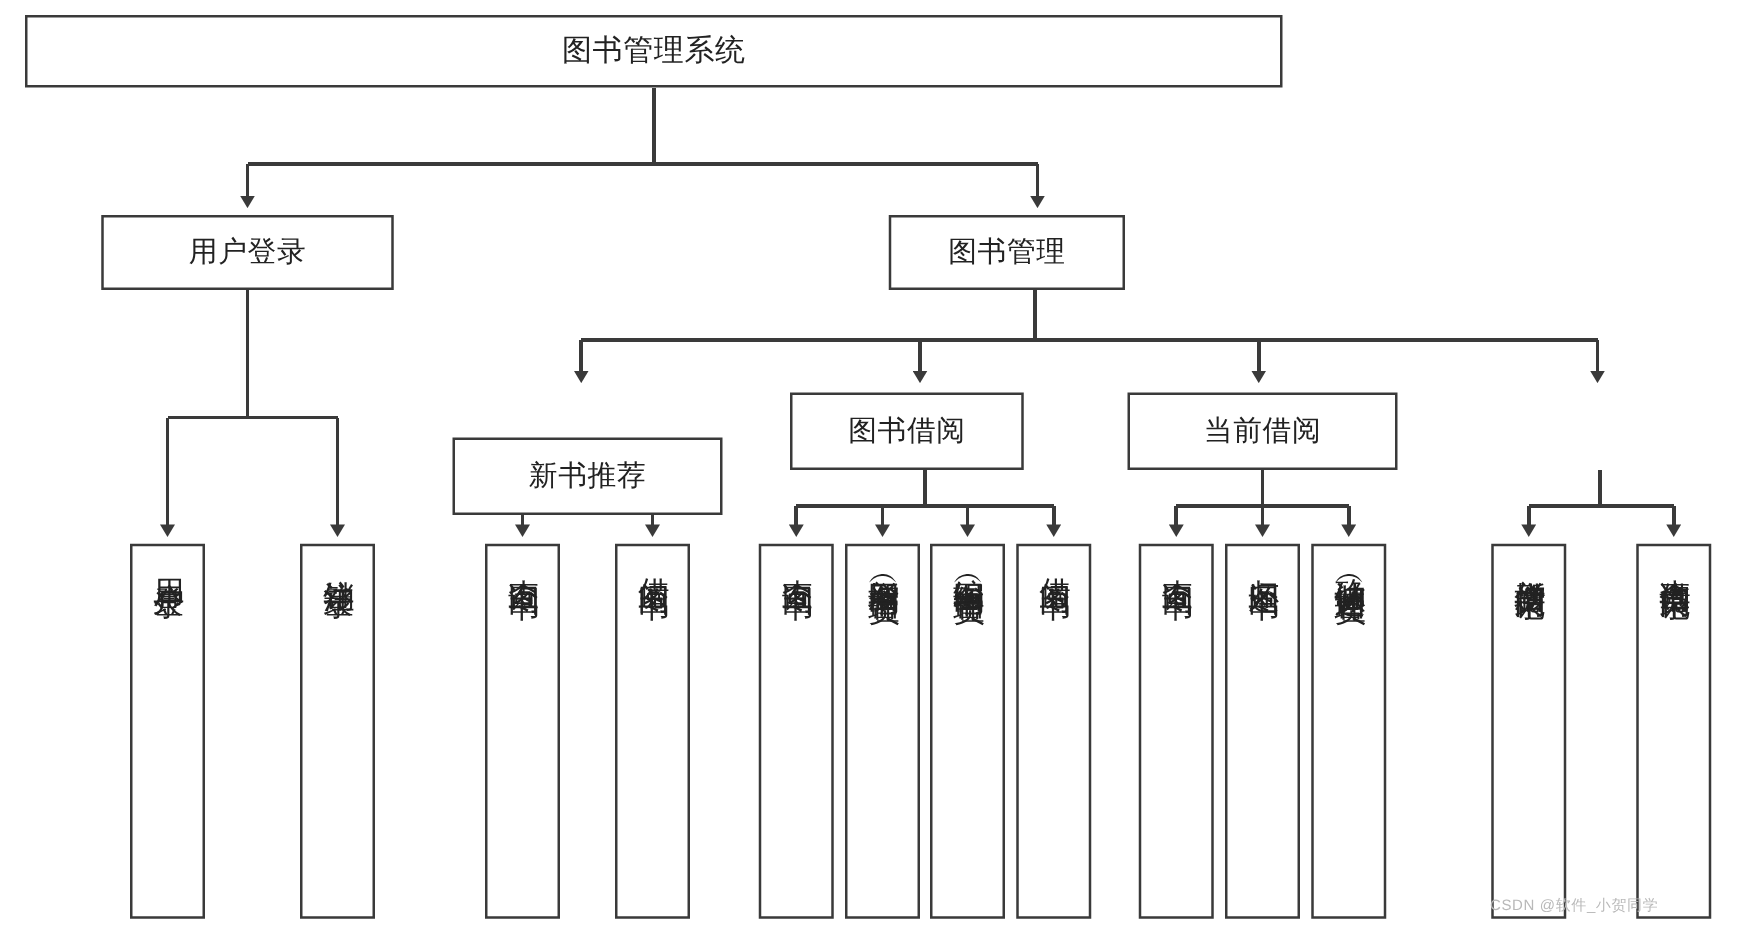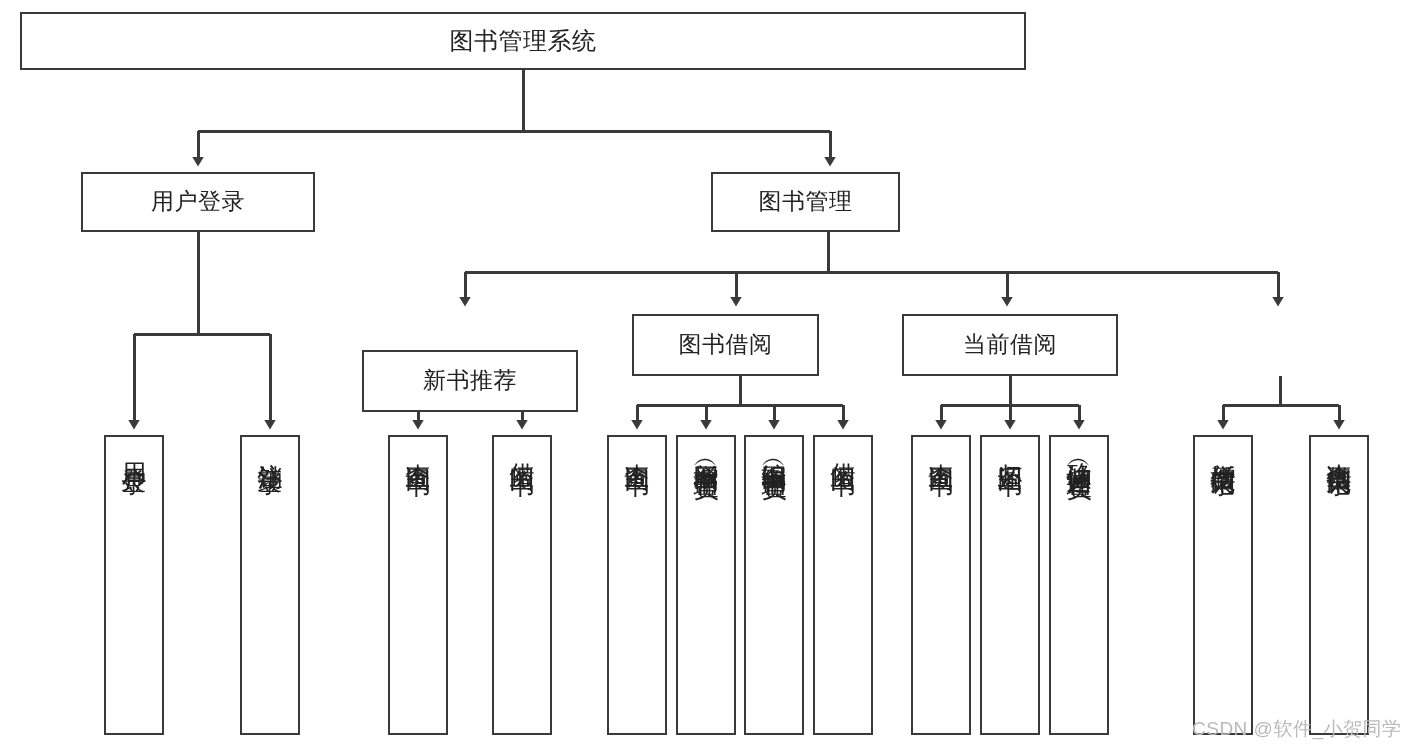--- a/index.html
+++ b/index.html
@@ -64,21 +64,21 @@
     font-size: 25px;
     line-height: 1.0;
     letter-spacing: 3px;
     white-space: nowrap;
   }
   .node.vert.tall .node-label {
     letter-spacing: 2px;
   }
   .watermark {
     position: absolute;
-    font-size: 19px;
+    font-size: 12px;
     color: #b9b9b9;
     white-space: nowrap;
     z-index: 3;
     letter-spacing: 0.5px;
   }
 </style>
 </head>
 <body>
 
 <div id="canvas">

